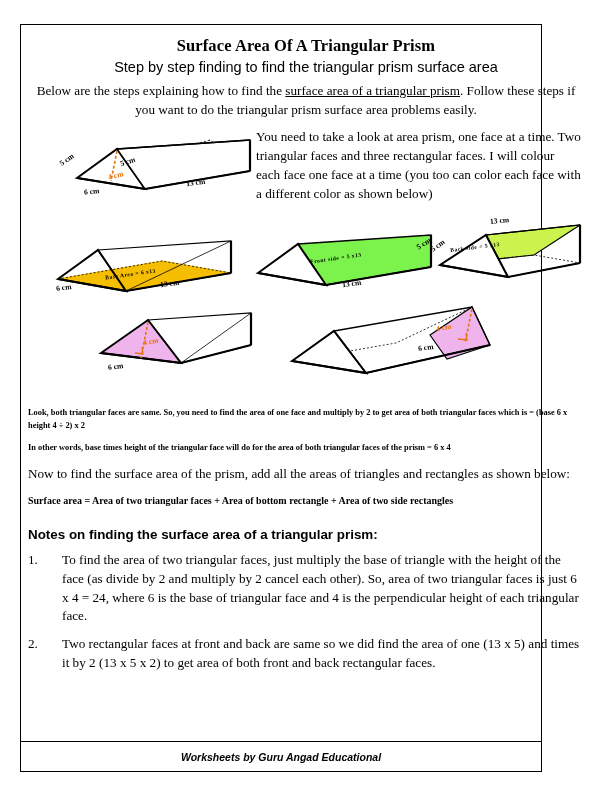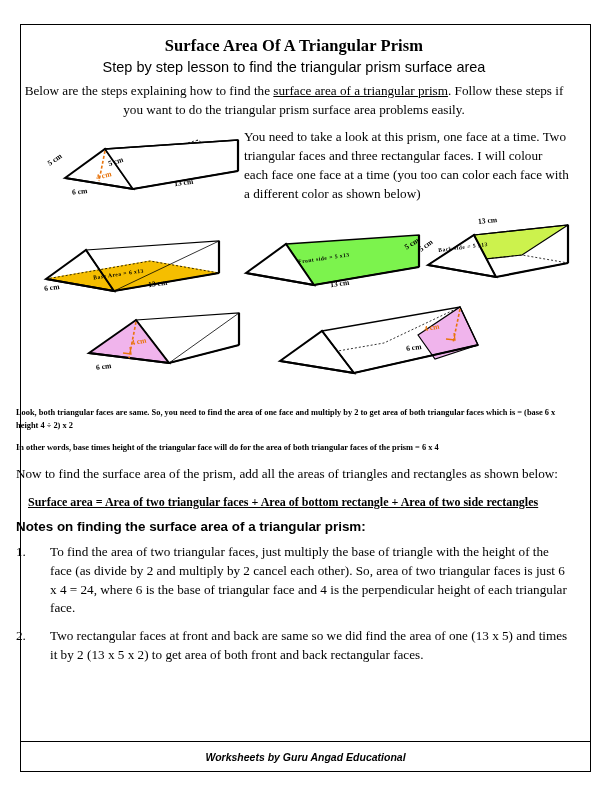--- a/index.html
+++ b/index.html
@@ -1,37 +1,37 @@
 <!DOCTYPE html>
 <html><head>
 <meta charset="utf-8">
 <style>
   html,body{margin:0;padding:0;background:#ffffff;}
   body{width:612px;height:792px;font-family:"Liberation Serif", serif;color:#000;}
   #page{position:relative;width:612px;height:792px;box-sizing:border-box;padding:0;}
-  .frame{position:absolute;left:20px;top:24px;width:571px;height:748px;border:1px solid #000;box-sizing:border-box;}
-  .inner{position:absolute;left:16px;top:30px;width:556px;}
+  .frame{position:absolute;left:20px;top:24px;width:522px;height:748px;border:1px solid #000;box-sizing:border-box;}
+  .inner{position:absolute;left:28px;top:30px;width:556px;}
 
   h1.title{font-family:"Liberation Serif", serif;font-weight:bold;font-size:16.5px;text-align:center;margin:0;padding:6px 0 0 0;letter-spacing:.1px;}
   h2.subtitle{font-family:"Liberation Sans", sans-serif;font-weight:normal;font-size:14.5px;text-align:center;margin:0;padding:3px 0 2px 0;}
 
   p.body{font-size:13.2px;line-height:1.42;margin:5px 0 0 0;text-align:center;}
   p.body.gap{margin-top:11px;}
   .u{text-decoration:underline;}
 
   .small{font-family:Liberation Serif, serif;font-weight:bold;font-size:8.4px;line-height:1.5;margin:0;}
   .small.g{margin-top:9px;}
 
   p.lead{font-size:13.2px;line-height:1.42;margin:11px 0 0 0;}
-  p.formula{font-size:12px;font-weight:bold;margin:11px 0 0 12px;text-decoration:underline;}
+  p.formula{font-size:10px;font-weight:bold;margin:11px 0 0 0;}
   p.answer{font-size:13px;font-weight:bold;margin:11px 0 0 0;}
   p.answer i{font-style:italic;}
   .sup{font-size:9px;vertical-align:super;}
 
-  h3.notes{font-family:"Liberation Sans", sans-serif;font-weight:bold;font-size:13.4px;margin:9px 0 0 0;}
+  h3.notes{font-family:"Liberation Sans", sans-serif;font-weight:bold;font-size:13.4px;margin:21px 0 0 0;}
 
   .note-row{display:flex;margin-top:9px;font-size:13.2px;line-height:1.42;}
   .note-num{width:34px;flex:0 0 34px;}
   .note-txt{flex:1 1 auto;}
 
   .footer{position:absolute;left:0;right:0;bottom:0;height:30px;border-top:1px solid #000;display:flex;align-items:center;justify-content:center;}
   .footer span{font-family:"Liberation Sans", sans-serif;font-style:italic;font-weight:bold;font-size:10.5px;}
 
   
   .dia-row{position:relative;}
@@ -45,21 +45,21 @@
 </style>
 </head>
 <body>
 
 <div id="page">
   <div class="frame"></div>
 
   <div class="inner">
 
     <h1 class="title">Surface Area Of A Triangular Prism</h1>
-    <h2 class="subtitle">Step by step lesson to find the triangular prism surface area</h2>
+    <h2 class="subtitle">Step by step finding to find the triangular prism surface area</h2>
 
     <p class="body"><span>Below are the steps explaining how to find the </span><span class="u">surface area of a triangular prism</span><span>. Follow these steps if you want to do the triangular prism surface area problems easily.</span></p>
 
 
     <div class="dia-row" style="height:280px;margin-top:8px;">
 
       <div class="dia" style="left:30px;top:4px;width:200px;height:78px;">
         <svg width="200" height="78" viewBox="0 0 200 78">
 
           <polyline points="19,47 152,9 192,40" fill="none" stroke="#000" stroke-width="0.8" stroke-dasharray="2,2"></polyline>
@@ -73,21 +73,21 @@
 
           <line x1="59" y1="20" x2="53" y2="50" stroke="#E8730A" stroke-width="1.6" stroke-dasharray="3,2"></line>
         </svg>
         <span class="lbl" style="left:1px;top:24px;transform:rotate(-35deg);">5 cm</span>
         <span class="lbl" style="left:62px;top:26px;transform:rotate(-18deg);">5 cm</span>
         <span class="lbl or" style="left:50px;top:40px;transform:rotate(-14deg);">4 cm</span>
         <span class="lbl" style="left:26px;top:56px;transform:rotate(-6deg);">6 cm</span>
         <span class="lbl" style="left:128px;top:47px;transform:rotate(-8deg);">13 cm</span>
       </div>
 
-      <div class="right-text" style="left:228px;top:0px;width:325px;">You need to take a look at this prism, one face at a time. Two triangular faces and three rectangular faces. I will colour each face one face at a time (you too can color each face with a different color as shown below)</div>
+      <div class="right-text" style="left:228px;top:0px;width:325px;">You need to take a look at area prism, one face at a time. Two triangular faces and three rectangular faces. I will colour each face one face at a time (you too can color each face with a different color as shown below)</div>
 
       <div class="dia" style="left:20px;top:94px;width:200px;height:80px;">
         <svg width="200" height="80" viewBox="0 0 200 80">
           <polygon points="10,58 78,70 183,52 114,40" fill="#F5BE00" stroke="#F5BE00" stroke-width="1"></polygon>
           <polyline points="10,58 114,40 183,52" fill="none" stroke="#000" stroke-width="0.8" stroke-dasharray="2,2"></polyline>
           <polygon points="10,58 50,29 78,70" fill="none" stroke="#000" stroke-width="2"></polygon>
           <polygon points="50,29 183,20 183,52 78,70" fill="none" stroke="#000" stroke-width="1.2"></polygon>
           <line x1="78" y1="70" x2="183" y2="20" stroke="#000" stroke-width="0.8"></line>
           <polyline points="10,58 78,70 183,52" fill="none" stroke="#000" stroke-width="2.2"></polyline>
           <line x1="183" y1="20" x2="183" y2="52" stroke="#000" stroke-width="2.2"></line>

